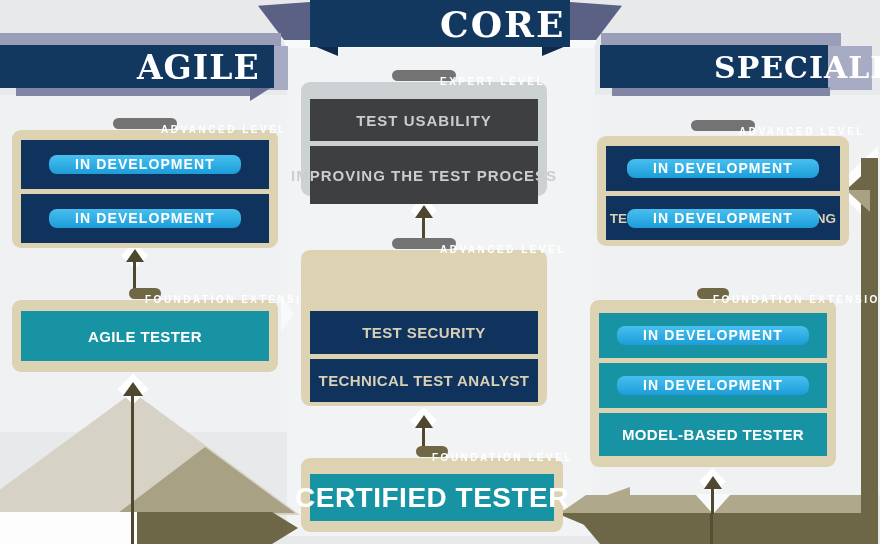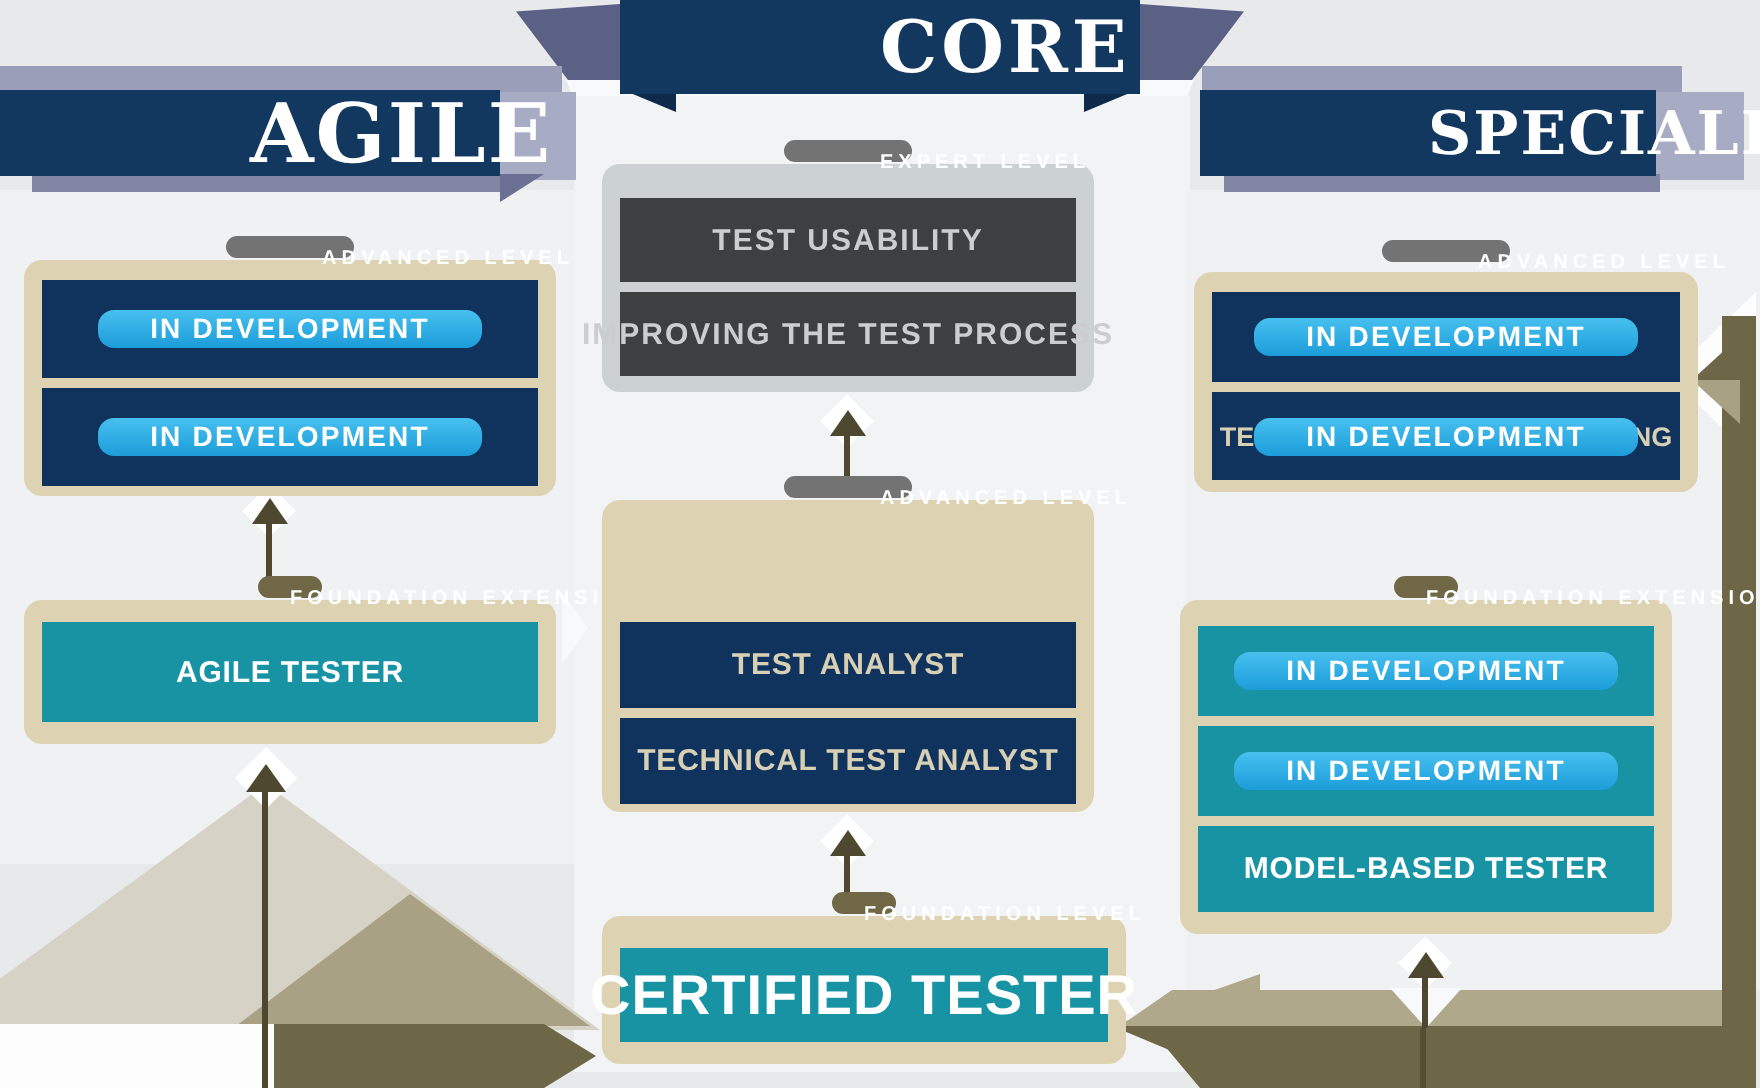--- a/index.html
+++ b/index.html
@@ -109,21 +109,21 @@
   <div class="navyfold" style="left:314px;top:46px;width:24px;height:10px;clip-path:polygon(0 0,100% 0,100% 100%);"></div>
   <div class="navyfold" style="left:542px;top:46px;width:24px;height:10px;clip-path:polygon(0 0,100% 0,0 100%);"></div>
   <div class="banner-navy" style="left:310px;top:0;width:260px;height:47px;font-size:36px;line-height:49px;letter-spacing:2px;">
     <span>CORE</span>
   </div>
 
   <div class="backTop" style="left:0;top:33px;width:281px;height:17px;"></div>
   <div class="backBlock" style="left:243px;top:46px;width:45px;height:44px;"></div>
   <div class="backStrip" style="left:16px;top:87px;width:236px;height:9px;"></div>
   <div class="fold" style="left:250px;top:87px;width:22px;height:14px;clip-path:polygon(0 0,100% 0,0 100%);"></div>
-  <div class="banner-navy" style="left:0;top:45px;width:250px;height:43px;font-size:41px;line-height:45px;letter-spacing:1px;">
+  <div class="banner-navy" style="left:0;top:45px;width:274px;height:43px;font-size:33px;line-height:45px;letter-spacing:1px;">
     <span>AGILE</span>
   </div>
 
   <div class="backTop" style="left:601px;top:33px;width:240px;height:17px;"></div>
   <div class="backBlock" style="left:826px;top:46px;width:46px;height:44px;"></div>
   <div class="backStrip" style="left:612px;top:87px;width:218px;height:9px;"></div>
   <div class="banner-navy" style="left:600px;top:45px;width:228px;height:43px;font-size:30px;line-height:45px;letter-spacing:1px;">
     <span>SPECIALIST</span>
   </div>
 
@@ -150,31 +150,31 @@
     </div>
   </div>
 
   <div class="panel gray" style="left:301px;top:82px;width:246px;height:114px;">
     <div class="lvl-label gold" style="top:-12px;">
       <span>EXPERT LEVEL</span>
     </div>
     <div class="box charcoal" style="top:17px;height:42px;">
       <span class="title">TEST USABILITY</span>
     </div>
-    <div class="box charcoal" style="top:64px;height:42px;">
+    <div class="box charcoal" style="top:64px;height:58px;">
       <span class="title">IMPROVING THE TEST PROCESS</span>
     </div>
   </div>
 
   <div class="panel tan" style="left:301px;top:250px;width:246px;height:156px;">
     <div class="lvl-label gold" style="top:-12px;">
       <span>ADVANCED LEVEL</span>
     </div>
     <div class="box navy" style="top:61px;height:43px;">
-      <span class="title">TEST ANALYST</span>
+      <span class="title">TEST SECURITY</span>
     </div>
     <div class="box navy" style="top:109px;height:43px;">
       <span class="title">TECHNICAL TEST ANALYST</span>
     </div>
   </div>
 
   <div class="panel tan" style="left:301px;top:458px;width:262px;height:74px;">
     <div class="lvl-label olive" style="top:-12px;">
       <span>FOUNDATION LEVEL</span>
     </div>

